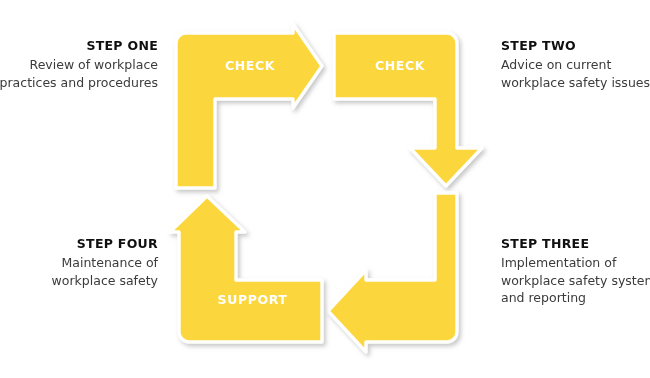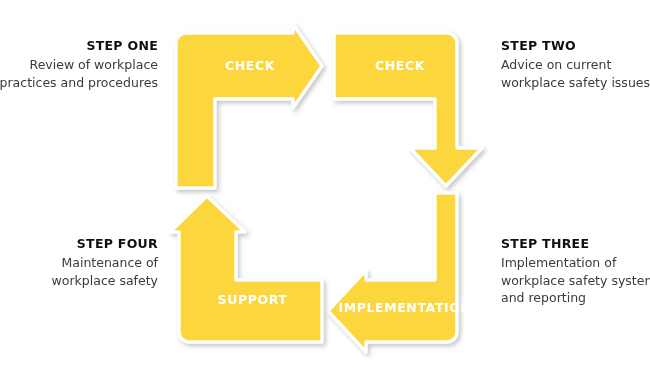--- a/index.html
+++ b/index.html
@@ -174,21 +174,20 @@
                L 236,232
                L 236,280
                L 322,280 Z" fill="#FBD73E" stroke="#FFFFFF" stroke-width="3.4" stroke-linejoin="round"></path>
     </g>
   </svg>
 
   <div class="arrow-label" id="label-check">CHECK</div>
 
   <div class="arrow-label" id="label-advice">CHECK</div>
 
-  <div class="arrow-label" id="label-implementation">IMPLEMENTATION</div>
 
   <div class="arrow-label" id="label-support">SUPPORT</div>
 
   <div class="step-block" id="step-one">
     <p class="step-title">STEP ONE</p>
     <p class="step-desc">Review of workplace
 practices and procedures</p>
   </div>
 
   <div class="step-block" id="step-two">

